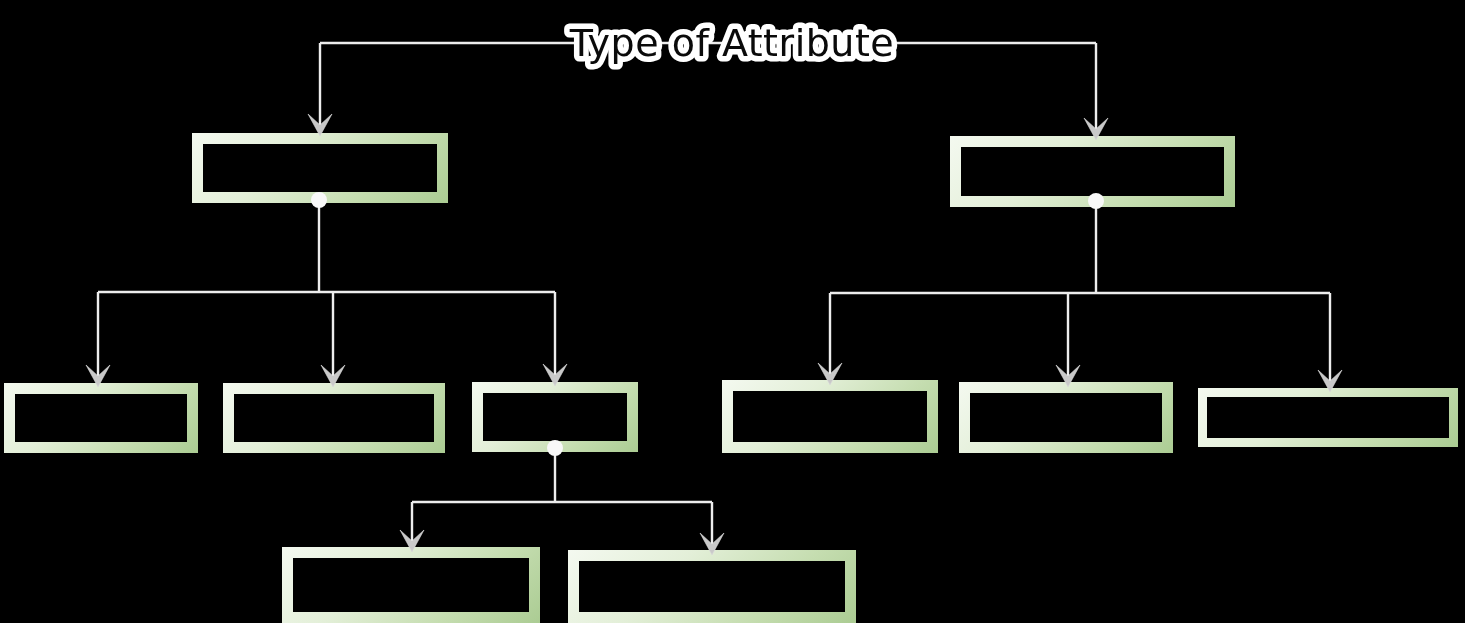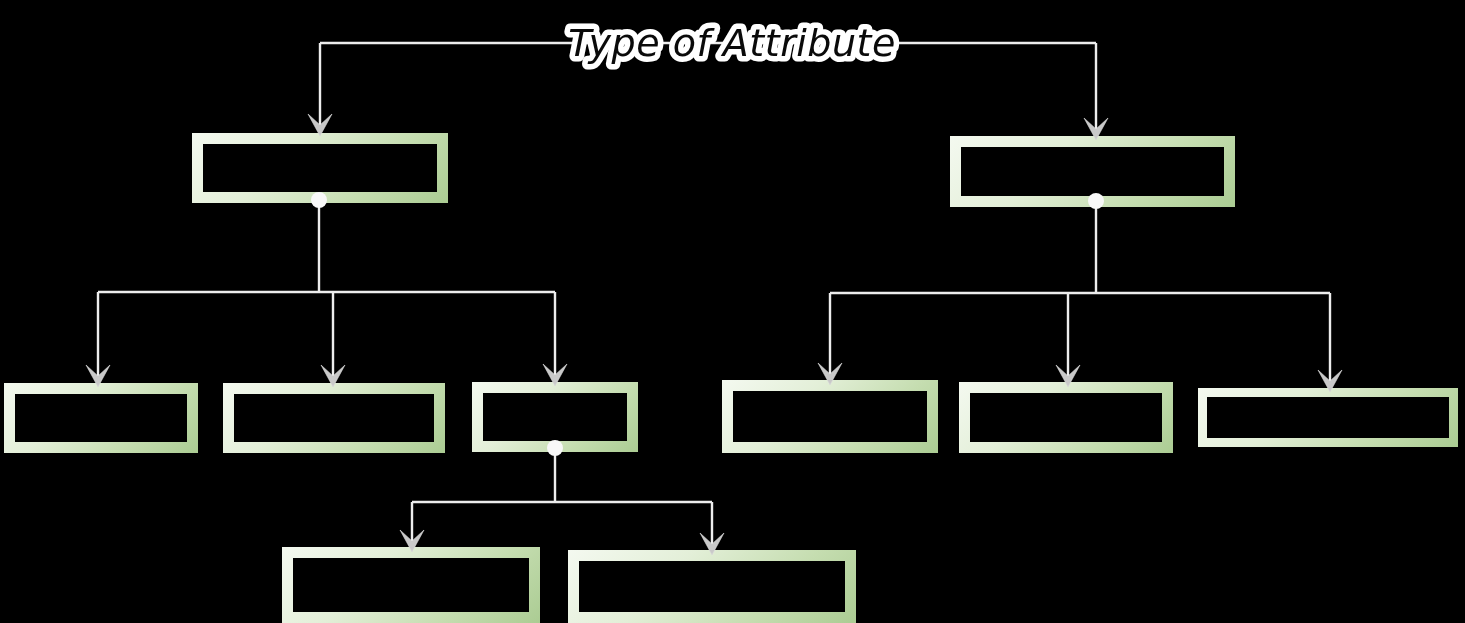--- a/index.html
+++ b/index.html
@@ -2,21 +2,20 @@
 <html><head>
 <meta charset="utf-8">
 <style>
   html,body{margin:0;padding:0;background:#000;}
   #stage{
     position:relative;
     width:1465px;height:623px;
     background:#000;
     overflow:hidden;
     font-family:"DejaVu Sans", sans-serif;
-    font-style:italic;
   }
   .node{
     position:absolute;
     background:linear-gradient(135deg,#f4f9f0 0%,#e3efd8 35%,#c5ddb0 70%,#abcc93 100%);
     box-sizing:border-box;
   }
   .node .inner{
     position:absolute;
     left:11px;right:11px;top:11px;bottom:11px;
     background:#000;

